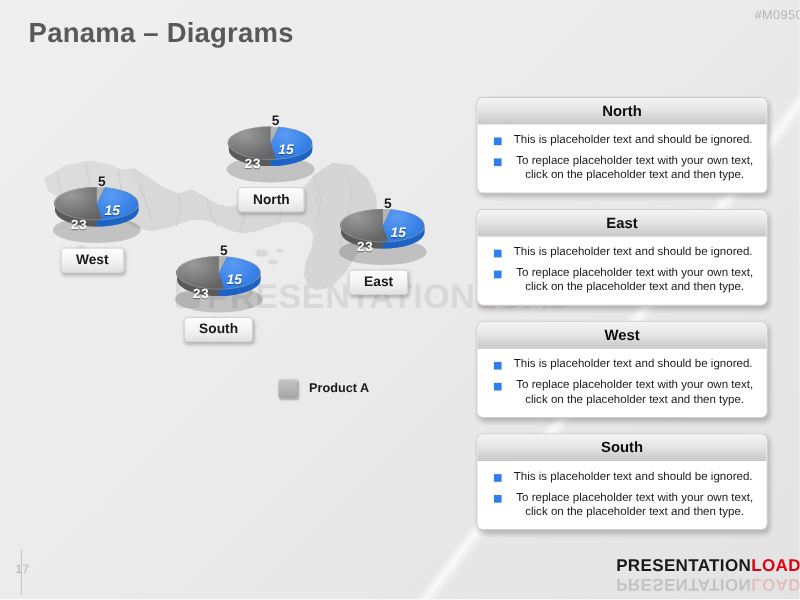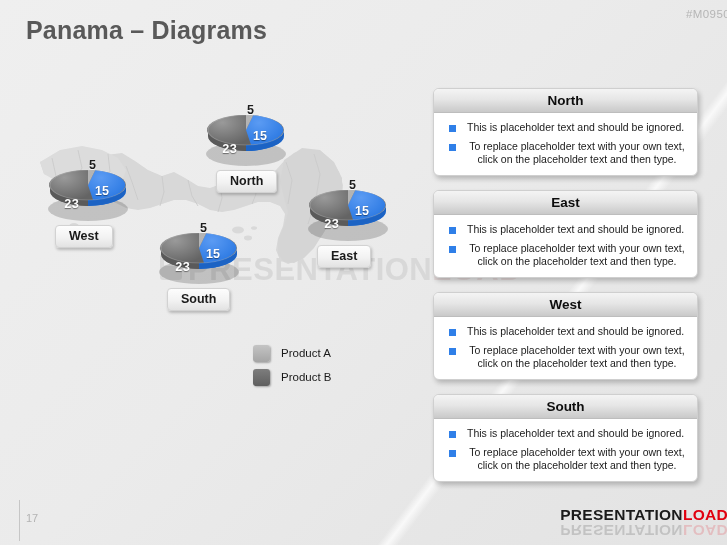--- a/index.html
+++ b/index.html
@@ -82,21 +82,21 @@
   .pie-holder svg { position: absolute; left: 0; top: 0; overflow: visible; }
   .pie-num {
     position: absolute;
     font-size: 12.5px;
     font-weight: bold;
     color: #ffffff;
     text-shadow: 0 1px 1px rgba(0,0,0,.45);
     pointer-events: none;
   }
   .pie-num.gray { left: 17px; top: 33px; font-family: Liberation Mono, monospace; }
-  .pie-num.blue { left: 48px; top: 19px; }
+  .pie-num.blue { left: 48px; top: 19px; font-style: italic; }
   .pie-num.top  {
     left: 42px; top: -7px;
     color: #1d1d1d;
     text-shadow: 0 1px 0 rgba(255,255,255,.7);
   }
   .callout {
     position: relative;
     display: inline-block;
     padding: 3px 13px 4px 13px;
     font-size: 12.5px;
@@ -111,20 +111,21 @@
 
   
   #legend {
     position: absolute;
     left: 253px; top: 341px;
   }
   .legend-row {
     display: flex;
     align-items: center;
     height: 24px;
+    font-weight: bold;
   }
   .legend-swatch {
     width: 17px; height: 17px;
     border-radius: 3px;
     margin-right: 11px;
     box-shadow: 1px 1px 2px rgba(0,0,0,.3);
   }
   .legend-label {
     font-size: 11.5px;
     color: #1a1a1a;
@@ -173,21 +174,21 @@
 
   
   #footer-rule {
     position: absolute;
     left: 19px; top: 500px;
     width: 1px; height: 41px;
     background: #c6c6c6;
   }
   #page-number {
     position: absolute;
-    left: 26px; top: 512px;
+    left: 14px; top: 512px;
     font-size: 11px;
     color: #b3b3b3;
   }
   #brand {
     position: absolute;
     right: 16px; top: 506px;
     font-size: 15.5px;
     font-weight: bold;
     letter-spacing: .3px;
   }
@@ -435,24 +436,20 @@
     <div style="margin-left:10px; margin-top:2px;">
       <span class="callout">East</span>
     </div>
   </div>
 
   <div id="legend">
     <div class="legend-row">
       <span class="legend-swatch" style="background:linear-gradient(180deg,#c4c4c4,#a5a5a5);"></span>
       <span class="legend-label">Product A</span>
     </div>
-    <div class="legend-row">
-      <span class="legend-swatch" style="background:linear-gradient(180deg,#7d7d7d,#5f5f5f);"></span>
-      <span class="legend-label">Product B</span>
-    </div>
   </div>
 
   <div class="panel" style="top:88px;">
     <div class="panel-header">North</div>
     <div class="panel-body">
       <div class="bullet-row">
         <span class="bullet-mark"></span>
         <span class="bullet-text">This is placeholder text and should be ignored.</span>
       </div>
       <div class="bullet-row">

